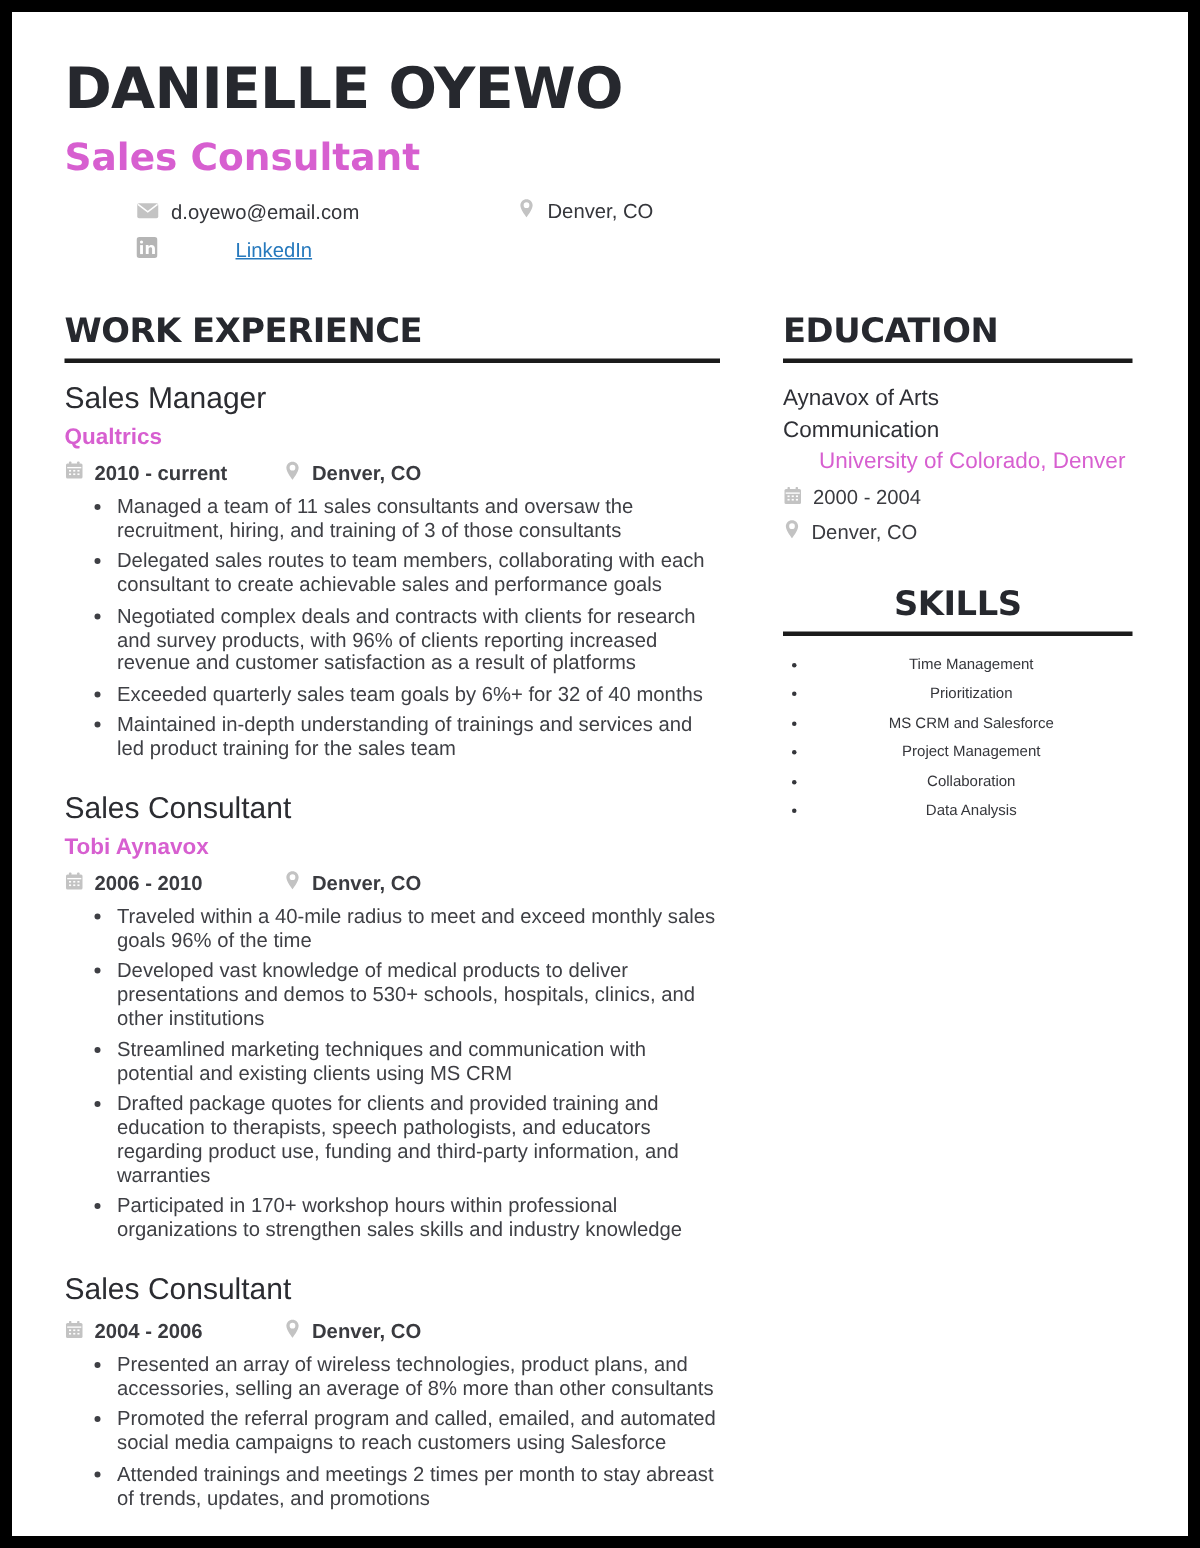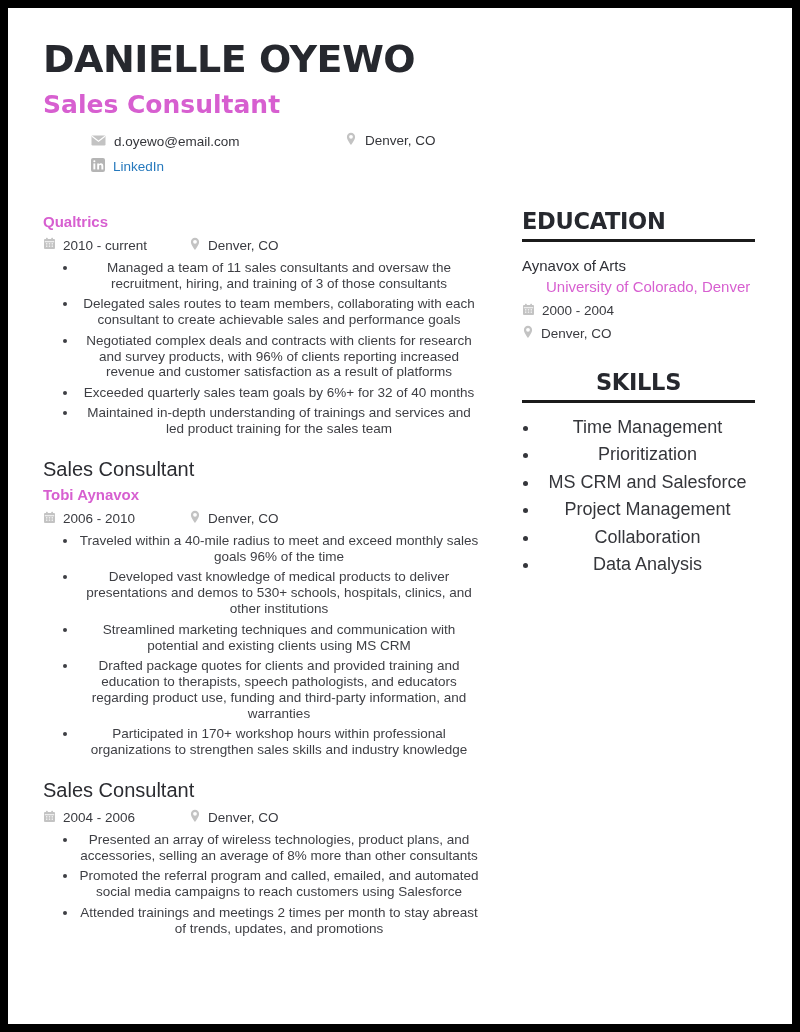--- a/index.html
+++ b/index.html
@@ -25,48 +25,48 @@
   }
   .subtitle{
     font-family:"DejaVu Sans",sans-serif;font-weight:bold;
     font-size:25px;color:var(--accent);margin-top:10px;
   }
   .contact-row{display:flex;align-items:flex-end;margin-top:13px;font-size:13.5px;color:#35363b;padding-left:48px;}
   .contact-row.second{margin-top:9px;}
   .ci{display:flex;align-items:center;gap:8px;}
   .ci-email{width:254px;flex:none;}
   .ci-phone{width:249px;flex:none;}
-  a.link{color:var(--link);cursor:pointer;}
+  a.link{color:var(--link);text-decoration:underline;cursor:pointer;margin-left:44px;}
   .icn{flex:none;display:inline-block;}
   
   .columns{display:flex;margin-top:33px;}
   .col-left{width:437px;flex:none;margin-right:42px;}
   .col-right{flex:1;min-width:0;}
   h2.section{
     font-family:"DejaVu Sans",sans-serif;font-weight:bold;
     font-size:22.5px;letter-spacing:-0.3px;color:var(--heading);
     margin:0 0 13px;padding-bottom:5px;border-bottom:3px solid #1b1b1b;
   }
   
   .job{margin-bottom:21px;}
   .job-title{font-size:20px;font-weight:400;color:#2b2c31;margin:0;line-height:1.15;}
   .company{font-size:15px;font-weight:700;color:var(--accent);margin-top:5px;}
   .meta{display:flex;align-items:center;font-size:13.5px;color:#3a3b40;margin-top:7px;}
-  .meta-item{display:flex;align-items:center;gap:7px;}
+  .meta-item{display:flex;align-items:center;gap:7px;font-weight:bold;}
   .meta-item.date{width:146px;flex:none;}
-  ul.bullets{margin:6px 0 0;padding-left:35px;text-align:center;}
+  ul.bullets{margin:6px 0 0;padding-left:35px;}
   ul.bullets li{font-size:13.5px;line-height:1.18;margin-bottom:4.5px;color:var(--body);}
   
   .edu-line{font-size:15px;line-height:21px;color:#2f3036;}
   .edu-school{font-size:15px;line-height:21px;color:var(--accent);margin-left:24px;}
   .edu-meta{display:flex;align-items:center;gap:7px;font-size:13.5px;color:#3a3b40;margin-top:6px;}
   
   .skills-section{margin-top:27px;text-align:center;}
   ul.skill-list{margin:0;padding-left:18px;}
-  ul.skill-list li{font-size:18px;line-height:1;margin-bottom:5.5px;padding:2px 0;color:#35363b;}
+  ul.skill-list li{font-size:10px;line-height:1;margin-bottom:5.5px;padding:2px 0;color:#35363b;}
 </style>
 </head>
 <body>
 
 <div class="page">
 
   <header>
     <h1 class="name">DANIELLE OYEWO</h1>
     <div class="subtitle">Sales Consultant</div>
 
@@ -102,22 +102,24 @@
         </span>
         <a class="link">LinkedIn</a>
       </div>
     </div>
   </header>
 
   <div class="columns">
 
     <div class="col-left">
       <section>
+        <h2 class="section">WORK EXPERIENCE</h2>
 
         <article class="job">
+          <h3 class="job-title">Sales Manager</h3>
           <div class="company">Qualtrics</div>
           <div class="meta">
             <span class="meta-item date">
               <span class="icn">
                 <svg width="13" height="13" viewBox="0 0 13 13">
                     <rect x="1" y="2" width="11" height="10" rx="1" fill="#c3c3c3"></rect>
                     <rect x="3" y="0.7" width="1.6" height="2.4" rx="0.5" fill="#c3c3c3"></rect>
                     <rect x="8.4" y="0.7" width="1.6" height="2.4" rx="0.5" fill="#c3c3c3"></rect>
                     <rect x="1.8" y="4.3" width="9.4" height="0.9" fill="#fff"></rect>
                     <g fill="#fff">
@@ -228,20 +230,21 @@
             <li>Attended trainings and meetings 2 times per month to stay abreast of trends, updates, and promotions</li>
           </ul>
         </article>
       </section>
     </div>
 
     <div class="col-right">
       <section>
         <h2 class="section">EDUCATION</h2>
         <div class="edu-line">Aynavox of Arts</div>
+        <div class="edu-line">Communication</div>
         <div class="edu-school">University of Colorado, Denver</div>
         <div class="edu-meta">
           <span class="icn">
             <svg width="13" height="13" viewBox="0 0 13 13">
                 <rect x="1" y="2" width="11" height="10" rx="1" fill="#c3c3c3"></rect>
                 <rect x="3" y="0.7" width="1.6" height="2.4" rx="0.5" fill="#c3c3c3"></rect>
                 <rect x="8.4" y="0.7" width="1.6" height="2.4" rx="0.5" fill="#c3c3c3"></rect>
                 <rect x="1.8" y="4.3" width="9.4" height="0.9" fill="#fff"></rect>
                 <g fill="#fff">
                   <rect x="3" y="6.3" width="1.4" height="1.1"></rect>

